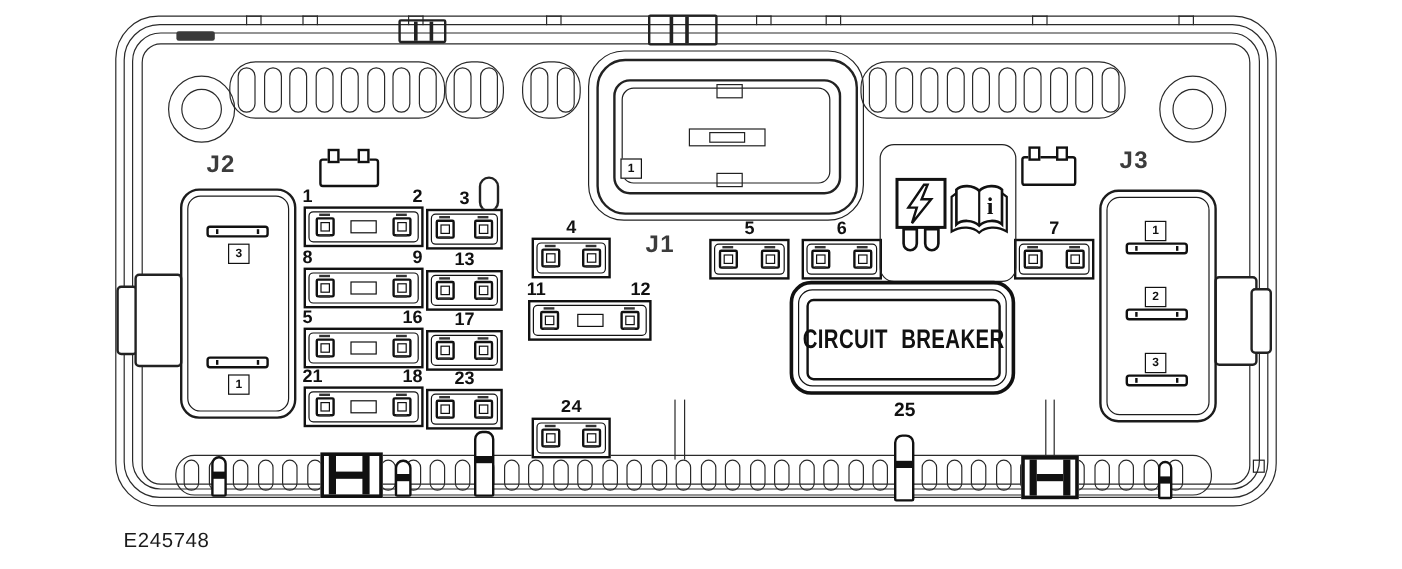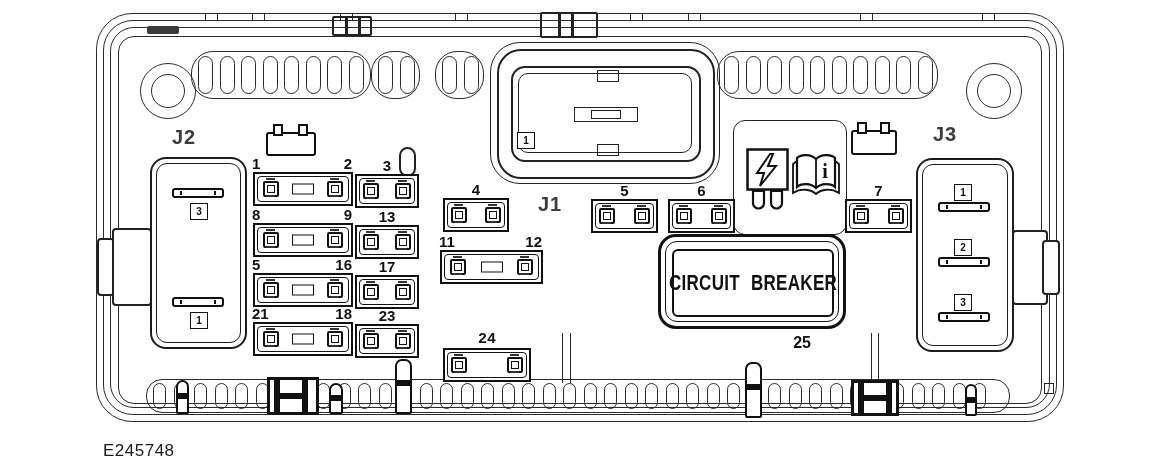--- a/index.html
+++ b/index.html
@@ -281,21 +281,21 @@
   <div class="fuse" style="left:355px;top:324px;width:64px;">
     <span class="fnum c">23</span>
     <span class="term" style="left:6px;"></span>
     <span class="term" style="right:6px;"></span>
   </div>
   <div class="fuse" style="left:443px;top:198px;width:66px;">
     <span class="fnum c">4</span>
     <span class="term" style="left:6px;"></span>
     <span class="term" style="right:6px;"></span>
   </div>
-  <div class="fuse" style="left:443px;top:348px;width:88px;font-family:Liberation Mono, monospace;">
+  <div class="fuse" style="left:443px;top:348px;width:66px;font-family:Liberation Mono, monospace;">
     <span class="fnum c">24</span>
     <span class="term" style="left:6px;"></span>
     <span class="term" style="right:6px;"></span>
   </div>
   <div class="fuse" style="left:591px;top:199px;width:67px;">
     <span class="fnum c">5</span>
     <span class="term" style="left:6px;"></span>
     <span class="term" style="right:6px;"></span>
   </div>
   <div class="fuse" style="left:668px;top:199px;width:67px;">
@@ -321,17 +321,17 @@
       <path d="M6 10 L2 13 L2 42 C10 37 20 38 25 43 C30 38 40 37 48 42 L48 13 L44 10" fill="none" stroke="#111" stroke-width="1.8"></path>
       <path d="M25 8 L25 37" stroke="#111" stroke-width="1.8"></path>
       <text x="34" y="27" font-family="Liberation Serif, serif" font-size="20" font-weight="bold" fill="#111" text-anchor="middle">i</text>
     </svg>
   </div>
 
   <div class="cb" style="left:658px;top:234px;width:188px;height:95px;"></div>
   <div class="cb-inner" style="left:672px;top:249px;width:158px;height:64px;">
     <span class="cb-text">CIRCUIT BREAKER</span>
   </div>
-  <span class="cbnum" style="left:777px;top:334px;width:34px;text-align:right;position:absolute;">25</span>
+  <span class="cbnum" style="left:737px;top:334px;width:34px;text-align:center;position:absolute;">25</span>
 
   <span class="figcode" style="left:103px;top:441px;">E245748</span>
 
 </div>
 
 </body></html>

